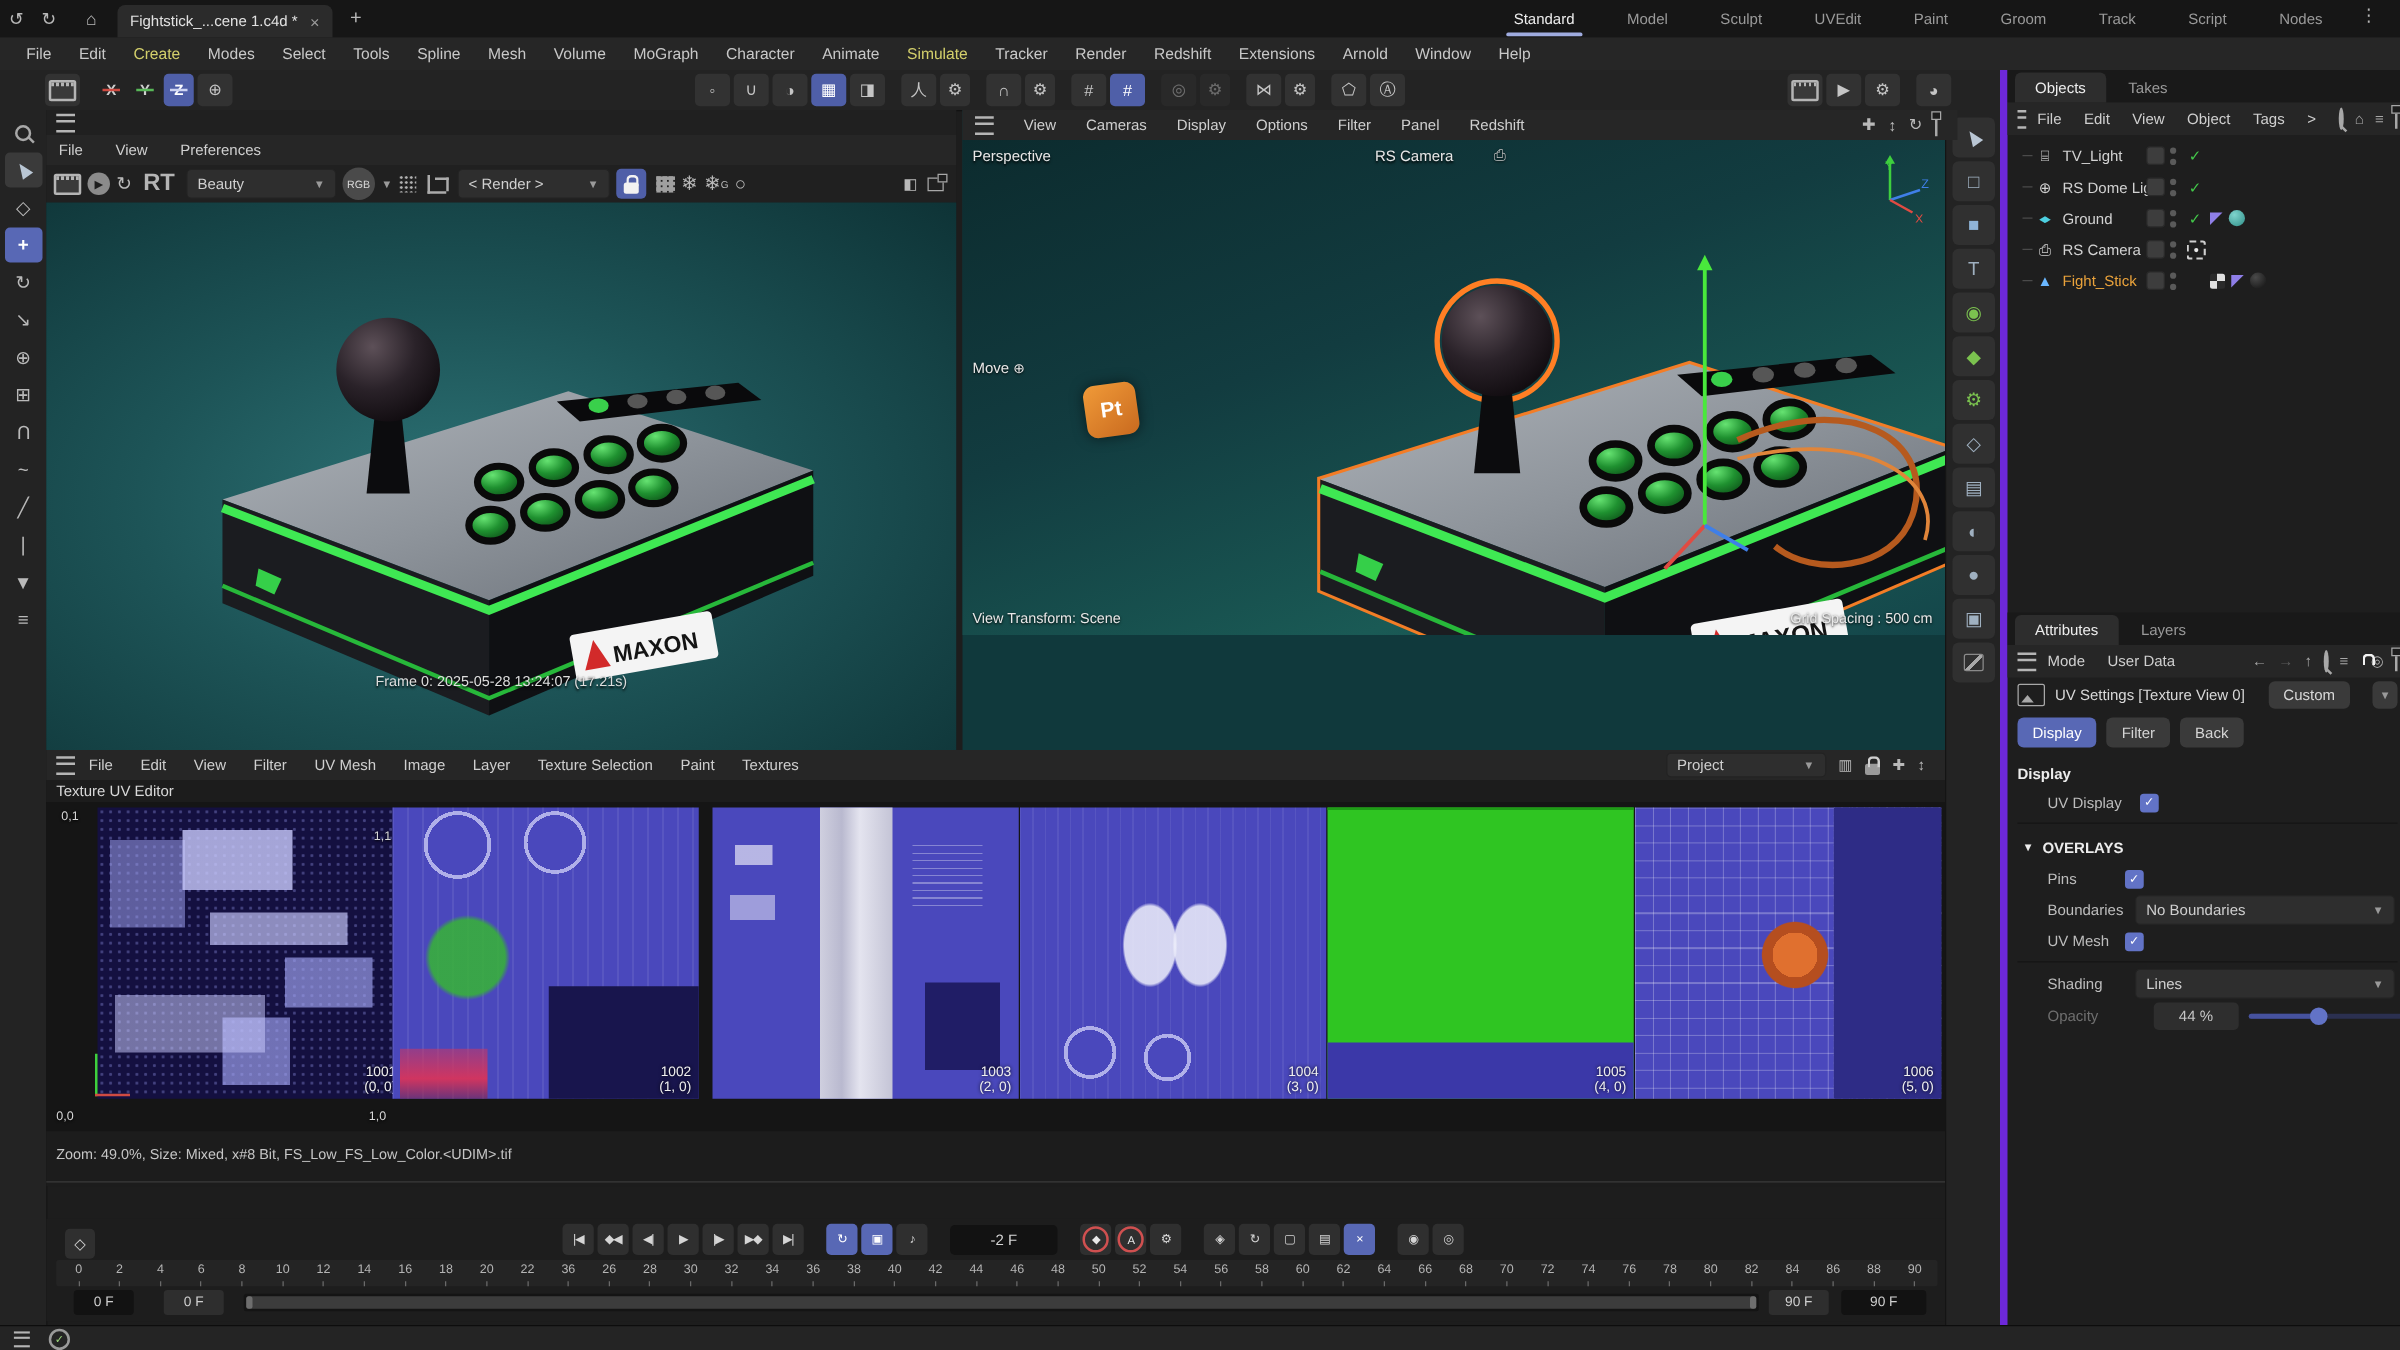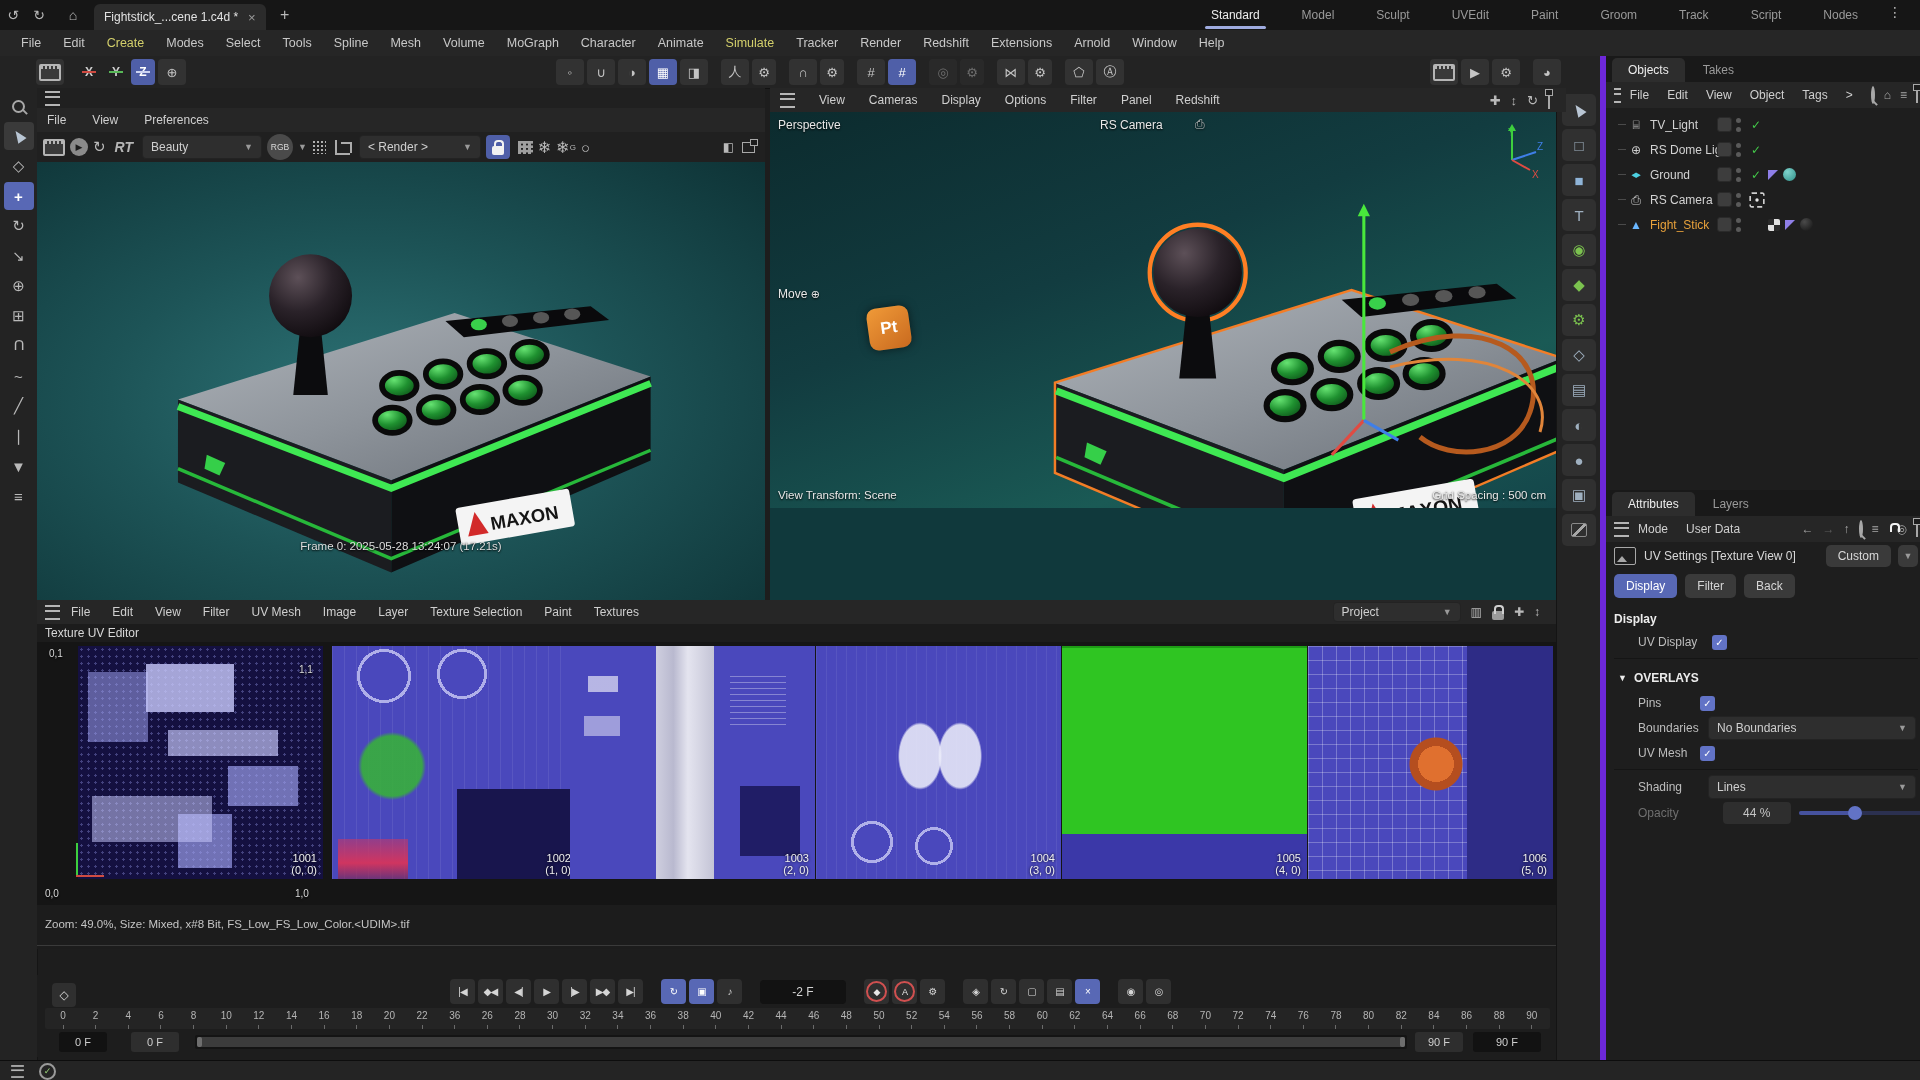--- a/index.html
+++ b/index.html
@@ -111,21 +111,21 @@
   .tag-tri{width:0;height:0;border-left:10px solid #8f7fe8;border-bottom:10px solid transparent;}
   .tag-sph{width:13px;height:13px;border-radius:50%;background:radial-gradient(circle at 35% 30%,#7fd4cd,#2f8f88);}
   .tag-sph.dark{background:radial-gradient(circle at 35% 30%,#4a4a4a,#101010);}
   .tag-chk{width:12px;height:12px;background:repeating-conic-gradient(#e0e0e0 0 25%,#2a2a2a 0 50%);background-size:12px 12px;border-radius:2px;}
   .tag-target{width:14px;height:14px;border:2px dashed #cfcfcf;border-radius:3px;display:flex;align-items:center;justify-content:center;}
   .tag-target i{width:4px;height:4px;background:#e8e8e8;border-radius:50%;}
 
   .attr-head{height:28px;display:flex;align-items:center;padding:0 8px;gap:8px;color:#d8d8d8;}
   .attr-pic{width:20px;height:16px;border:1.5px solid #a8a8a8;border-radius:2px;position:relative;}
   .attr-pic::after{content:"";position:absolute;left:2px;bottom:2px;width:0;height:0;border-left:5px solid transparent;border-right:5px solid transparent;border-bottom:6px solid #a8a8a8;}
-  .preset{margin-left:auto;display:flex;gap:7px;}
+  .preset{margin-left:auto;display:flex;gap:18px;}
   .preset .pill{background:#3a3a3a;border-radius:5px;height:22px;display:flex;align-items:center;padding:0 12px;color:#d8d8d8;}
   .preset .pcaret{background:#3a3a3a;border-radius:5px;width:20px;height:22px;display:flex;align-items:center;justify-content:center;font-size:9px;color:#9a9a9a;}
   .attr-row{display:flex;align-items:center;height:24px;padding-left:32px;position:relative;}
   .attr-row .lbl{width:62px;color:#bdbdbd;}
   .attr-row .lbl.dim{color:#6f6f6f;}
   .attr-sep{height:1px;background:#151515;margin:4px 8px;}
   .section-title{color:#ececec;font-weight:bold;padding:8px 0 4px 8px;}
   .ov-head{display:flex;align-items:center;gap:7px;color:#ececec;font-weight:bold;padding:8px 0 6px 12px;}
   .slider{position:relative;width:130px;height:4px;border-radius:2px;background:#2b3050;margin-left:8px;}
   .slider .fill{position:absolute;left:0;top:0;bottom:0;width:44%;background:#46529e;border-radius:2px;}
@@ -418,21 +418,21 @@
     <span class="menu-item">File</span>
         <span class="menu-item">View</span>
         <span class="menu-item">Preferences</span>
       </div>
     <div class="rview-tools">
       <span class="ic">
           <span class="i-film"></span>
         </span>
       <span class="i-playc">▶</span>
       <span class="ic" style="font-size:15px;">↻</span>
-      <span style="font-style:italic;font-weight:bold;color:#b5b5b5;font-size:14px;margin:0 4px;">RT</span>
+      <span style="font-weight:bold;color:#b5b5b5;font-size:19px;margin:0 4px;">RT</span>
       <div class="dd" style="width:102px;">
         <span>Beauty</span>
           <span class="caret">▼</span>
       </div>
       <span style="background:#4a4a4a;border-radius:50%;width:26px;height:26px;display:flex;align-items:center;justify-content:center;font-size:8.5px;color:#dadada;">RGB</span>
       <span class="caret" style="font-size:9px;color:#9a9a9a;">▼</span>
       <span class="ic">
           <span class="i-dots"></span>
         </span>
       <span class="ic" style="margin:0 4px;">
@@ -745,21 +745,21 @@
       </span>
     </div>
     <div class="uv-title">Texture UV Editor</div>
     <div class="uv-canvas">
       <div class="tile tile1" style="left:41px;">
         <div class="tile-label">
             <div>1001</div>
             <div>(0, 0)</div>
           </div>
       </div>
-      <div class="tile tile2" style="left:295px;text-decoration:underline;">
+      <div class="tile tile2" style="left:277px;text-decoration:underline;">
         <div class="tile-label">
             <div>1002</div>
             <div>(1, 0)</div>
           </div>
       </div>
       <div class="tile tile3" style="left:533px;">
         <div class="tile-label">
             <div>1003</div>
             <div>(2, 0)</div>
           </div>

